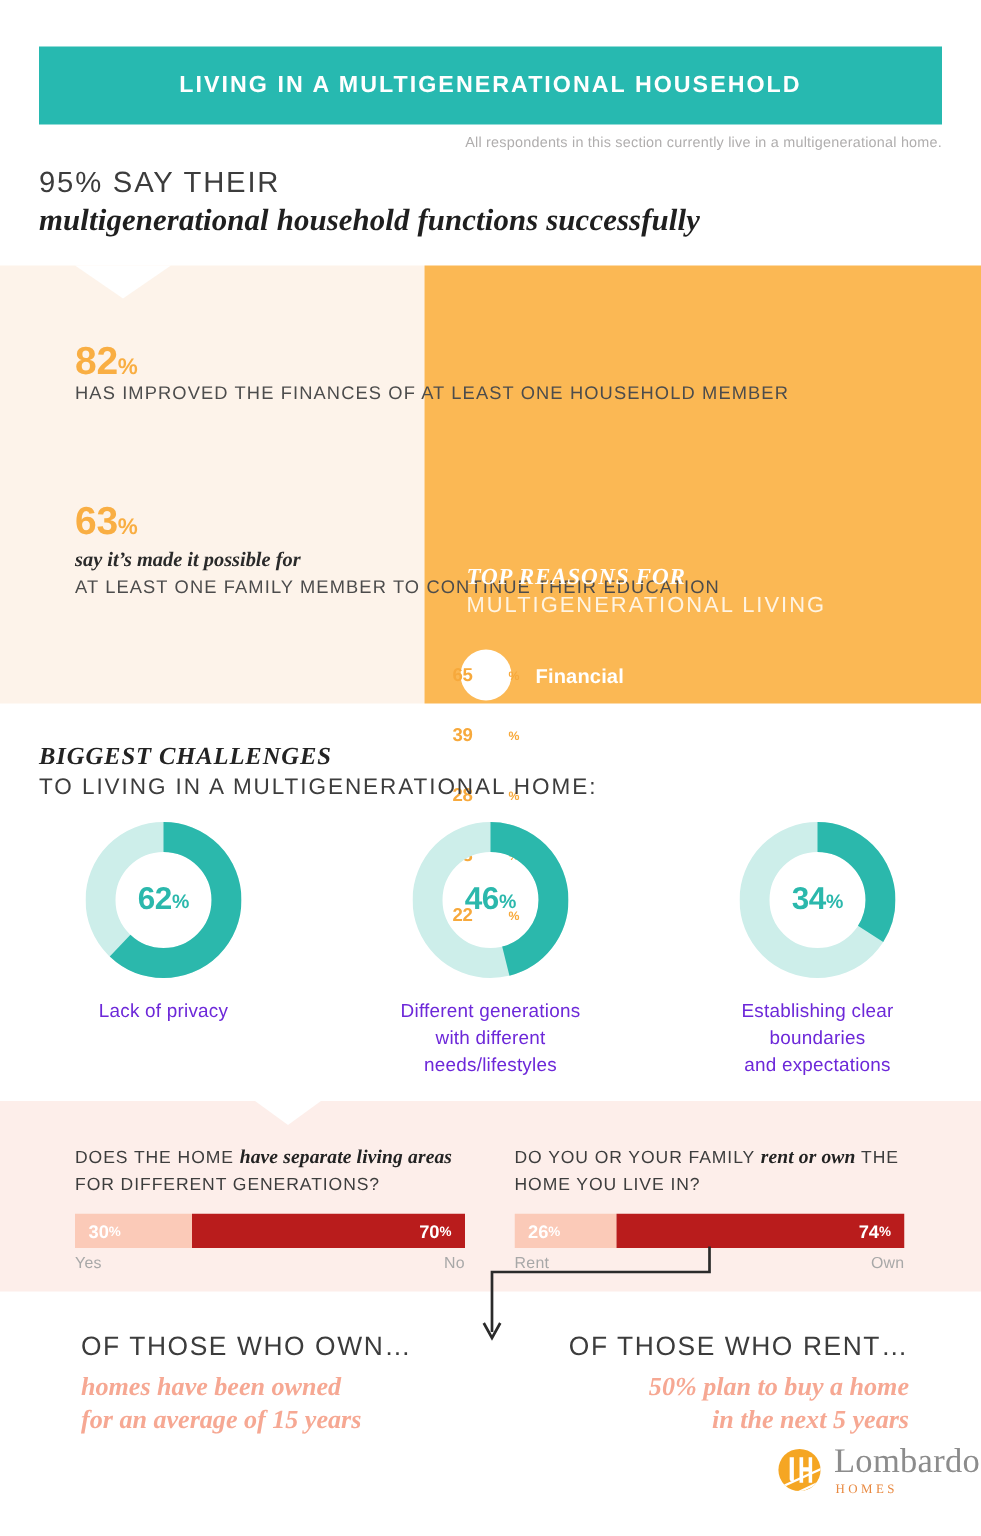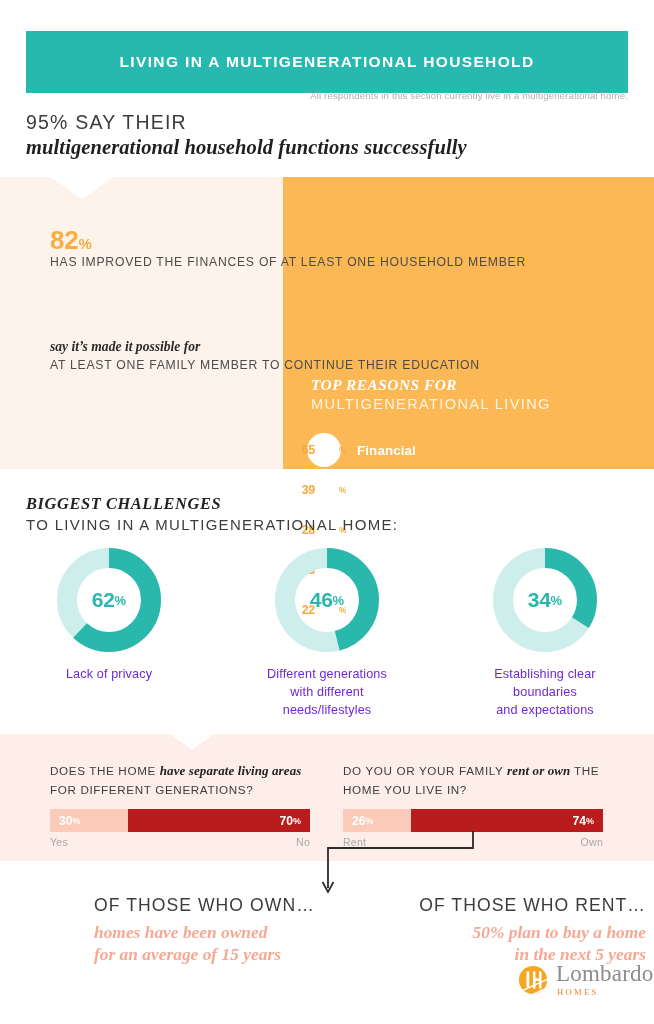--- a/index.html
+++ b/index.html
@@ -15,21 +15,21 @@
     font-family: "Liberation Sans", sans-serif;
     color: #3a3a3a;
   }
 
   
   .header-bar {
     position: absolute;
     left: 26px;
     top: 31px;
     width: 602px;
-    height: 62px;
+    height: 52px;
     background: #27b9b0;
     display: flex;
     align-items: center;
     justify-content: center;
   }
   .header-title {
     color: #ffffff;
     font-size: 15.5px;
     font-weight: bold;
     letter-spacing: 1.35px;
@@ -344,21 +344,21 @@
     top: 830px;
   }
 
   
   .bottom {
     position: absolute;
     top: 878px;
     left: 0;
     width: 654px;
   }
-  .bcol { position: absolute; top: 16px; margin-left: 40px; }
+  .bcol { position: absolute; top: 8px; }
   .bcol.left { left: 54px; text-align: left; }
   .bcol.right { left: 330px; width: 276px; text-align: right; }
   .b-caps {
     font-size: 17.6px;
     letter-spacing: 1.05px;
     color: #3c3c3c;
     text-transform: uppercase;
     line-height: 1.35;
   }
   .b-ital {
@@ -415,20 +415,21 @@
   <div class="cream-panel"></div>
   <div class="orange-panel"></div>
   <div class="notch"></div>
 
   <div class="stat-block b1">
     <div class="stat-num"><span>82</span><span class="pct">%</span></div>
     <div class="stat-caps">HAS IMPROVED THE FINANCES OF AT LEAST ONE HOUSEHOLD MEMBER</div>
   </div>
 
   <div class="stat-block b2">
+    <div class="stat-num"><span>63</span><span class="pct">%</span></div>
     <div class="stat-ital">say it’s made it possible for</div>
     <div class="stat-caps">AT LEAST ONE FAMILY MEMBER TO CONTINUE THEIR EDUCATION</div>
   </div>
 
   <div class="reasons-title">
     <div class="rt-l1">TOP REASONS FOR</div>
     <div class="rt-l2">MULTIGENERATIONAL LIVING</div>
   </div>
 
   <div class="reason-list">

